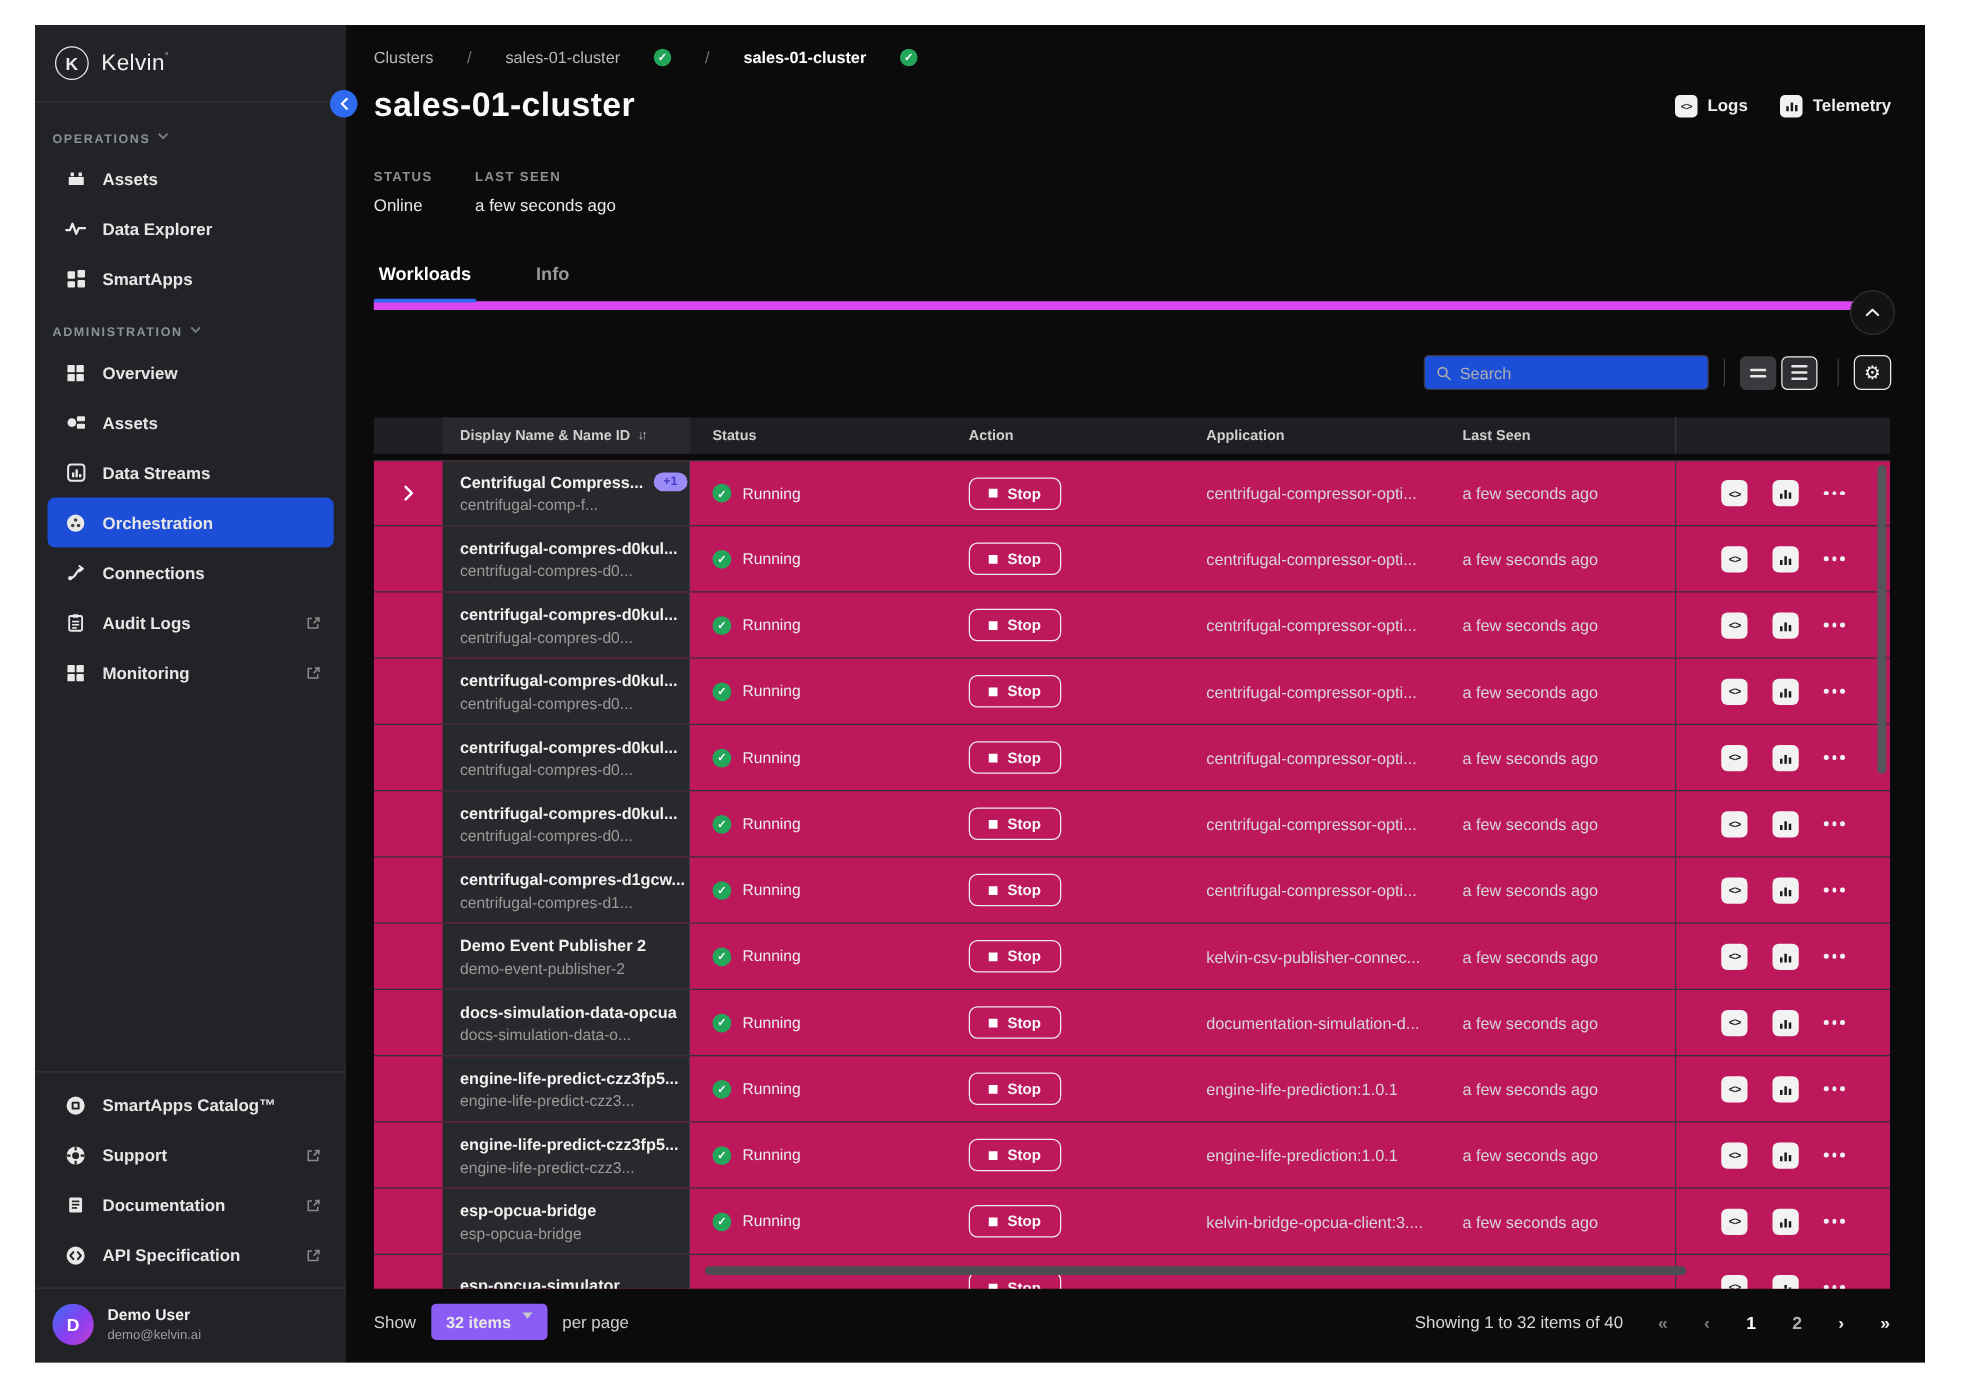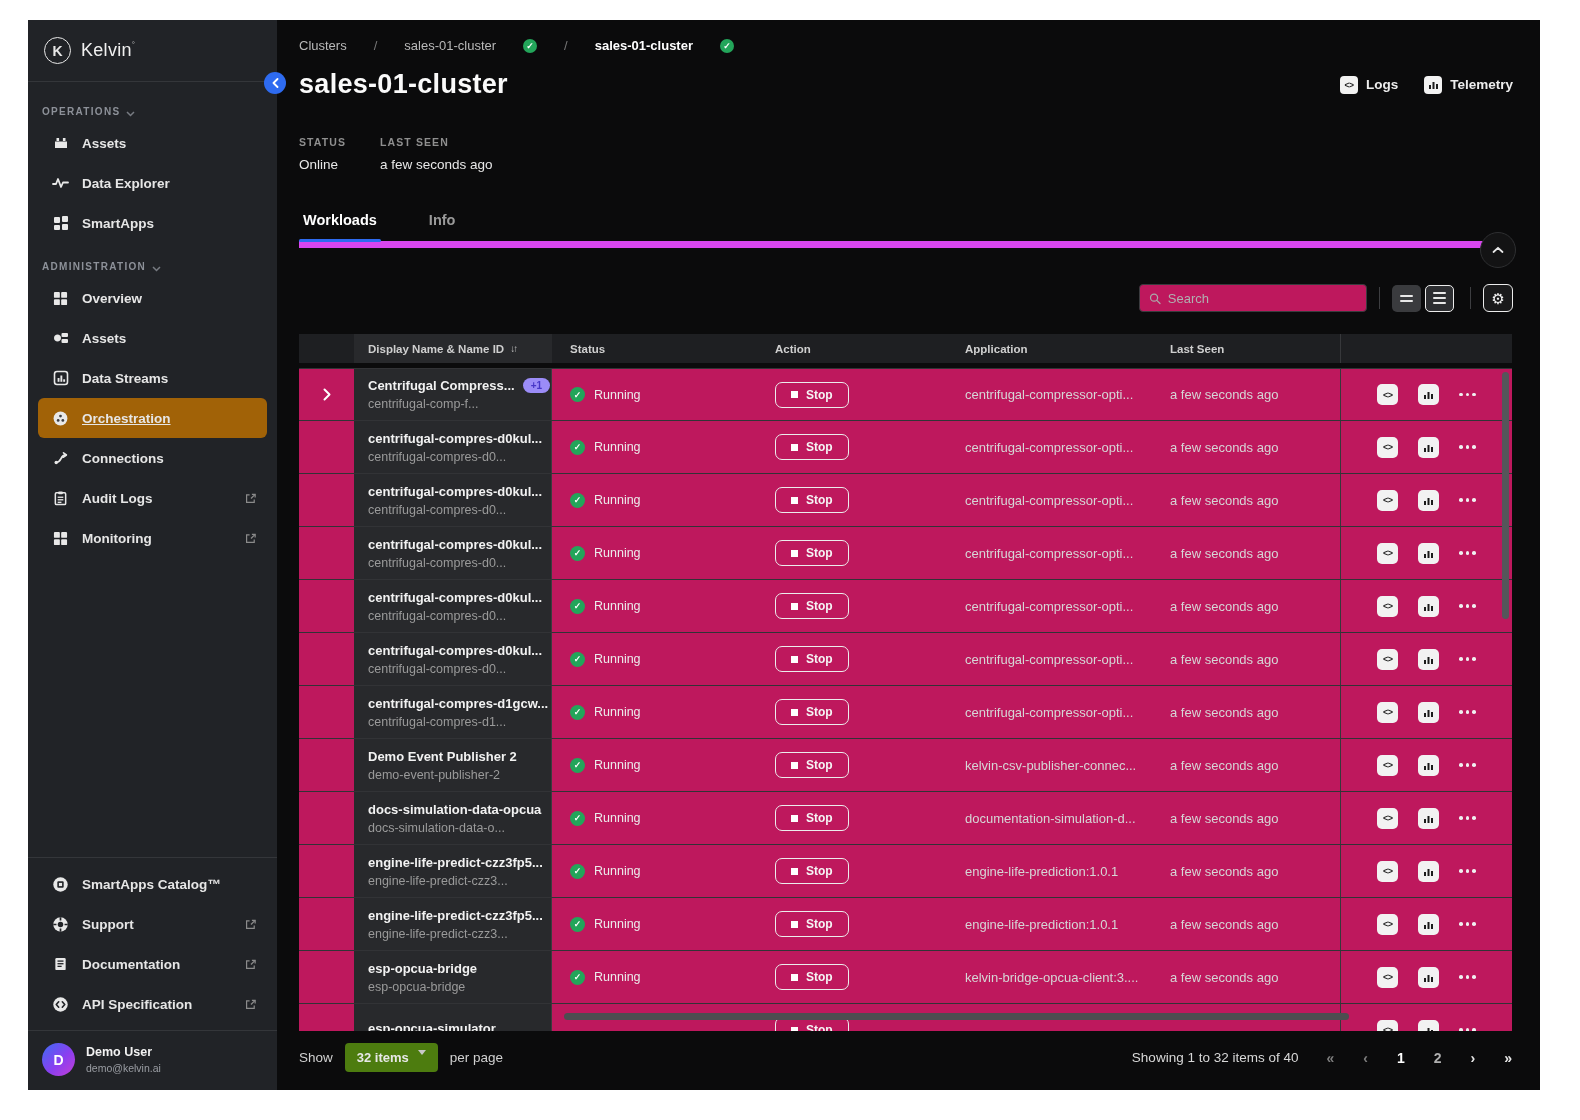--- a/index.html
+++ b/index.html
@@ -6,25 +6,25 @@
   html,body { width:1580px; height:1120px; background:#ffffff; font-family:"Liberation Sans", sans-serif; }
   .app { position:absolute; left:28px; top:20px; width:1512px; height:1070px; display:flex; background:#0b0b0c; overflow:hidden; }
 
   
   .sidebar { width:249px; background:#212327; display:flex; flex-direction:column; flex-shrink:0; }
   .logo-row { height:62px; display:flex; align-items:center; padding-left:16px; border-bottom:1px solid #34363a; }
   .logo-circle { width:27px; height:27px; border:1.6px solid #e8e8e8; border-radius:50%; color:#e8e8e8; font-size:14px; font-weight:700; display:flex; align-items:center; justify-content:center; }
   .logo-text { color:#f0f0f0; font-size:18px; margin-left:10px; letter-spacing:.3px; }
   .logo-mark { color:#bbb; font-size:8px; vertical-align:top; }
   .nav { padding-top:14px; }
-  .sec-label { display:flex; align-items:flex-end; gap:6px; padding:10px 0 6px 14px; color:#8d9199; font-size:10px; font-weight:700; letter-spacing:1.3px; }
+  .sec-label { display:flex; align-items:flex-start; gap:6px; padding:10px 0 6px 14px; color:#8d9199; font-size:10px; font-weight:700; letter-spacing:1.3px; }
   .sec-label svg { opacity:.8; }
   .sitem { display:flex; align-items:center; height:40px; margin:0 10px; padding:0 10px 0 14px; border-radius:6px; color:#e6e6e6; font-size:13.5px; font-weight:600; cursor:pointer; }
   .sitem .ic { width:17px; height:17px; display:flex; align-items:center; justify-content:center; margin-right:13px; flex-shrink:0; }
-  .sitem.active { background:#a16207;text-decoration:underline; }
+  .sitem.active { background:#1d4ed8; }
   .sitem .ext { margin-left:auto; display:flex; }
   .side-bottom { margin-top:auto; border-top:1px solid #34363a; padding-top:6px; }
   .user-row { border-top:1px solid #34363a; margin-top:6px; display:flex; align-items:center; padding:12px 14px 14px 14px; }
   .avatar { width:33px; height:33px; border-radius:50%; background:linear-gradient(135deg,#3e6cf5 0%,#8a3ff0 55%,#c43fd6 100%); color:#fff; font-weight:700; font-size:14px; display:flex; align-items:center; justify-content:center; flex-shrink:0; }
   .user-meta { margin-left:11px; }
   .user-name { color:#f2f2f2; font-size:12.5px; font-weight:700; }
   .user-email { color:#9a9da3; font-size:10.5px; margin-top:3px; }
 
   .collapse-btn { position:absolute; left:236px; top:52px; width:22px; height:22px; border-radius:50%; background:#2e6bf0; display:flex; align-items:center; justify-content:center; cursor:pointer; z-index:5; }
 
@@ -43,21 +43,21 @@
   .meta-label { color:#8f8f8f; font-size:10.5px; font-weight:700; letter-spacing:1.1px; }
   .meta-value { color:#e8e8e8; font-size:13.5px; margin-top:9px; }
   .tabs-row { display:flex; gap:44px; margin:40px 27px 0 22px; border-bottom:7px solid #d946ef; }
   .tab { font-size:14.5px; font-weight:700; color:#9a9a9a; padding:0 4px 13px 4px; cursor:pointer; position:relative; }
   .tab.active { color:#ffffff; }
   .tab.active::after { content:""; position:absolute; left:0; right:0; bottom:-1px; height:3px; background:#2e6bf0; border-radius:2px; }
   .panel-collapse { position:absolute; top:212px; right:24px; width:36px; height:36px; border-radius:50%; background:#131314; border:1px solid #2e2f31; display:flex; align-items:center; justify-content:center; cursor:pointer; z-index:4; }
 
   
   .toolbar { display:flex; align-items:center; justify-content:flex-end; margin:36px 27px 0 22px; gap:0; }
-  .search-box { width:228px; height:28px; background:#be185d; border:1px solid #3a3b3e; border-radius:4px; display:flex; align-items:center; padding:0 9px; }
+  .search-box { width:228px; height:28px; background:#1d4ed8; border:1px solid #3a3b3e; border-radius:4px; display:flex; align-items:center; padding:0 9px; }
   .search-box input { background:transparent; border:none; outline:none; color:#e0e0e0; font-size:13px; font-family:inherit; margin-left:7px; width:100%; }
   .search-box input::placeholder { color:#b0b0b0; }
   .tb-div { width:1px; height:22px; background:#3d3e41; margin:0 12px; }
   .view-btn { width:29px; height:27px; background:#3a3b3e; border:none; border-radius:5px; display:flex; flex-direction:column; align-items:center; justify-content:center; gap:3px; cursor:pointer; margin-right:4px; }
   .view-btn .bar { width:13px; height:2px; background:#e8e8e8; border-radius:1px; }
   .view-btn.selected { background:#2d2e31; border:1.5px solid #ececec; }
   .gear-btn { width:30px; height:28px; background:#1a1a1b; border:1.5px solid #ececec; border-radius:6px; color:#f5f5f5; font-size:15px; display:flex; align-items:center; justify-content:center; cursor:pointer; line-height:1; }
 
   
   .table-wrap { margin:22px 28px 0 22px; position:relative; }
@@ -86,21 +86,21 @@
   .mini-ic { width:21px; height:21px; background:#f2f2f2; border-radius:5px; display:inline-flex; align-items:center; justify-content:center; color:#1b1b1b; font-size:9px; font-weight:700; letter-spacing:-.5px; cursor:pointer; flex-shrink:0; }
   .dots { display:inline-flex; gap:3px; cursor:pointer; }
   .dots i { width:3.5px; height:3.5px; border-radius:50%; background:#f0f0f0; }
   .chev-r { color:#fff; display:flex; cursor:pointer; }
   .vscroll { position:absolute; right:3px; top:38px; width:7px; height:247px; background:#55565a; border-radius:4px; }
   .hscroll { position:absolute; left:265px; top:679px; width:785px; height:7px; background:#4c4d50; border-radius:4px; }
 
   
   .foot { margin-top:auto; height:64px; display:flex; align-items:center; justify-content:space-between; padding:0 28px 6px 22px; }
   .foot-left { display:flex; align-items:center; gap:12px; color:#d0d0d0; font-size:13.5px; }
-  .pagesize-btn { display:flex; align-items:flex-start; gap:9px; background:#4d7c0f; border:none; border-radius:4px; color:#e8e8e8; font-size:13px; font-weight:600; font-family:inherit; padding:7px 12px; cursor:pointer; }
+  .pagesize-btn { display:flex; align-items:flex-start; gap:9px; background:#8b5cf6; border:none; border-radius:4px; color:#e8e8e8; font-size:13px; font-weight:600; font-family:inherit; padding:7px 12px; cursor:pointer; }
   .caret-down { width:0; height:0; border-left:4px solid transparent; border-right:4px solid transparent; border-top:5px solid #c9c9c9; }
   .foot-right { display:flex; align-items:center; gap:28px; }
   .foot-summary { color:#d8d8d8; font-size:13.5px; }
   .pager { display:flex; align-items:center; gap:29px; font-size:14px; }
   .pg { cursor:pointer; color:#e8e8e8; font-weight:600; }
   .pg.dim { color:#7d7d7d; }
   .pg.page { color:#b0b0b0; }
   .pg.page.current { color:#ffffff; font-weight:700; }
   svg { display:block; }
 </style>

